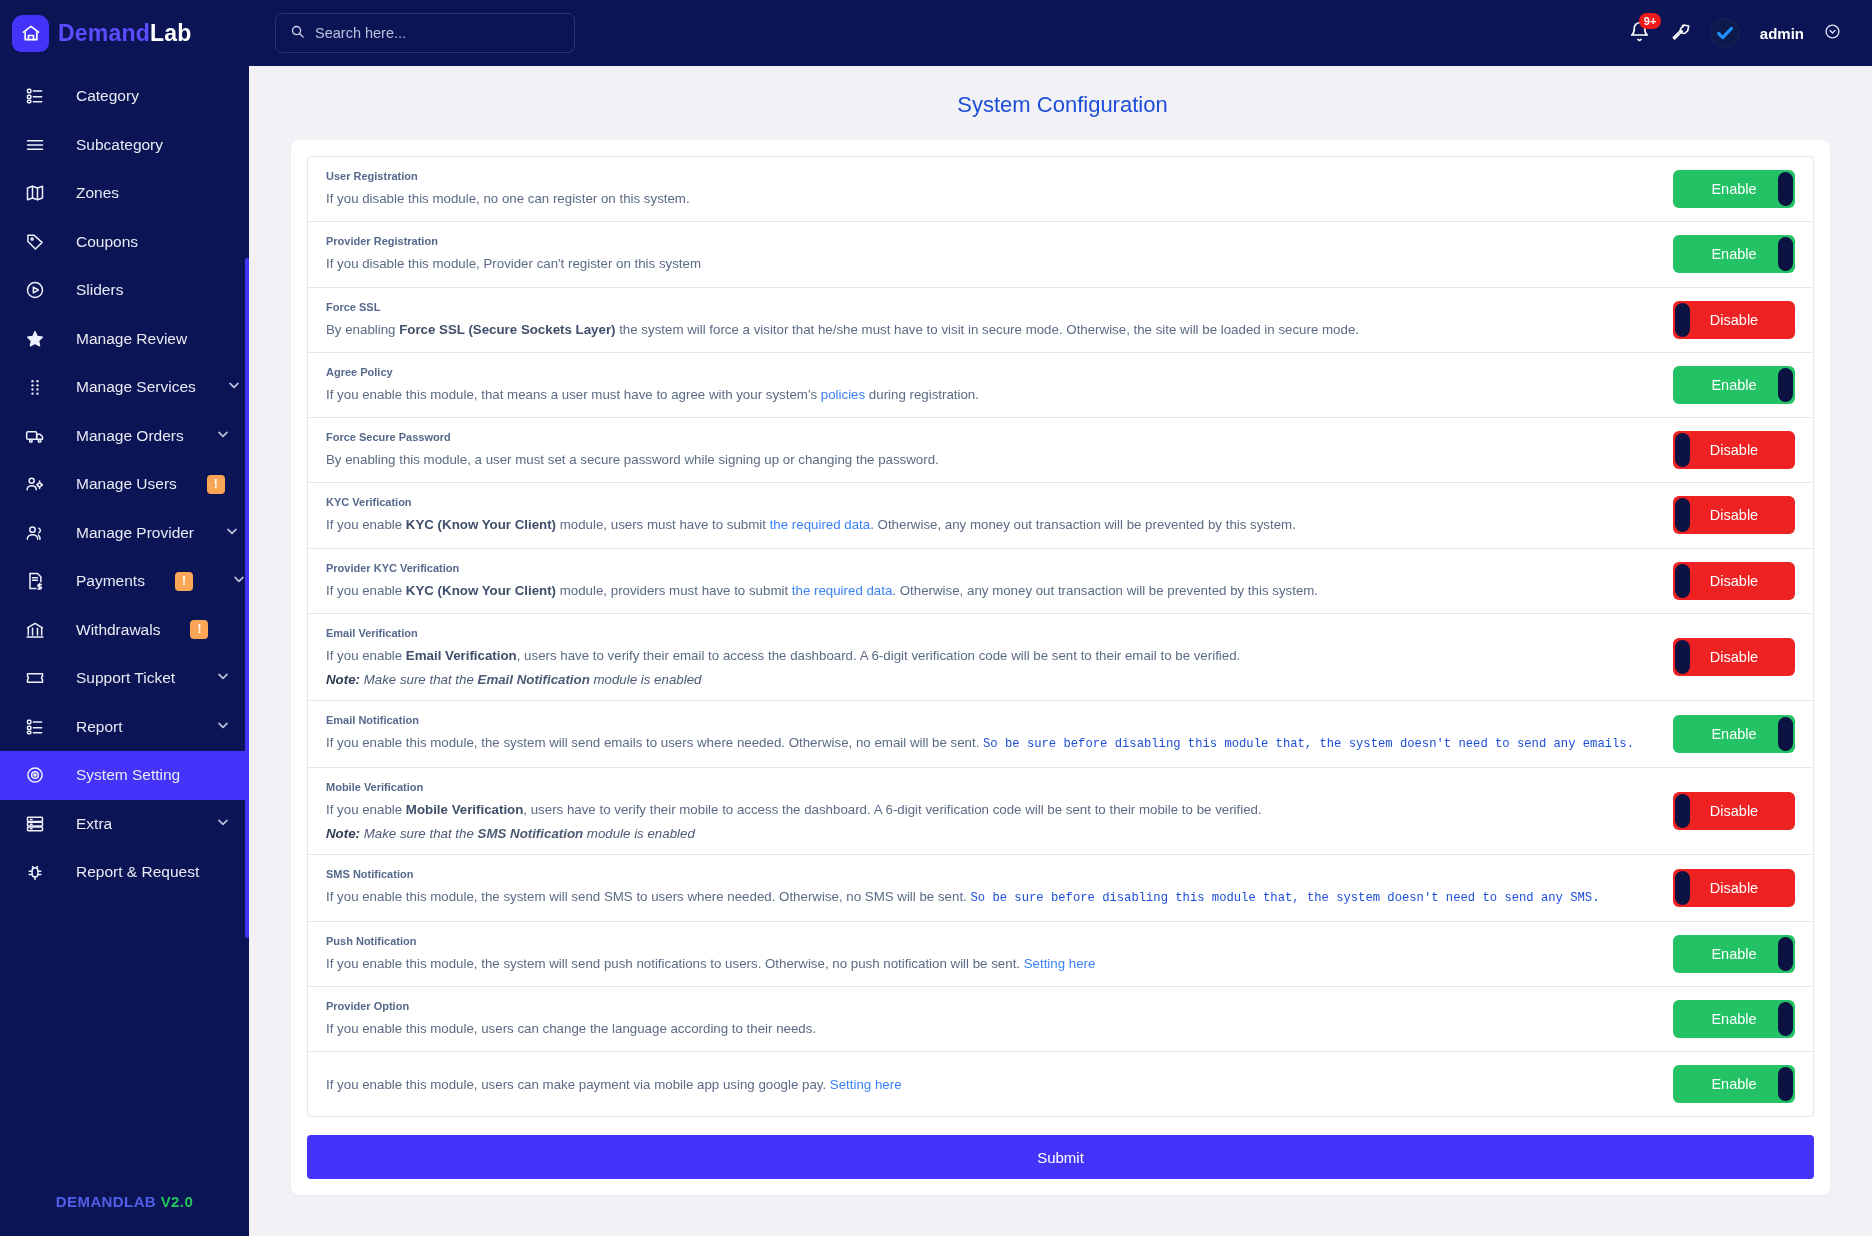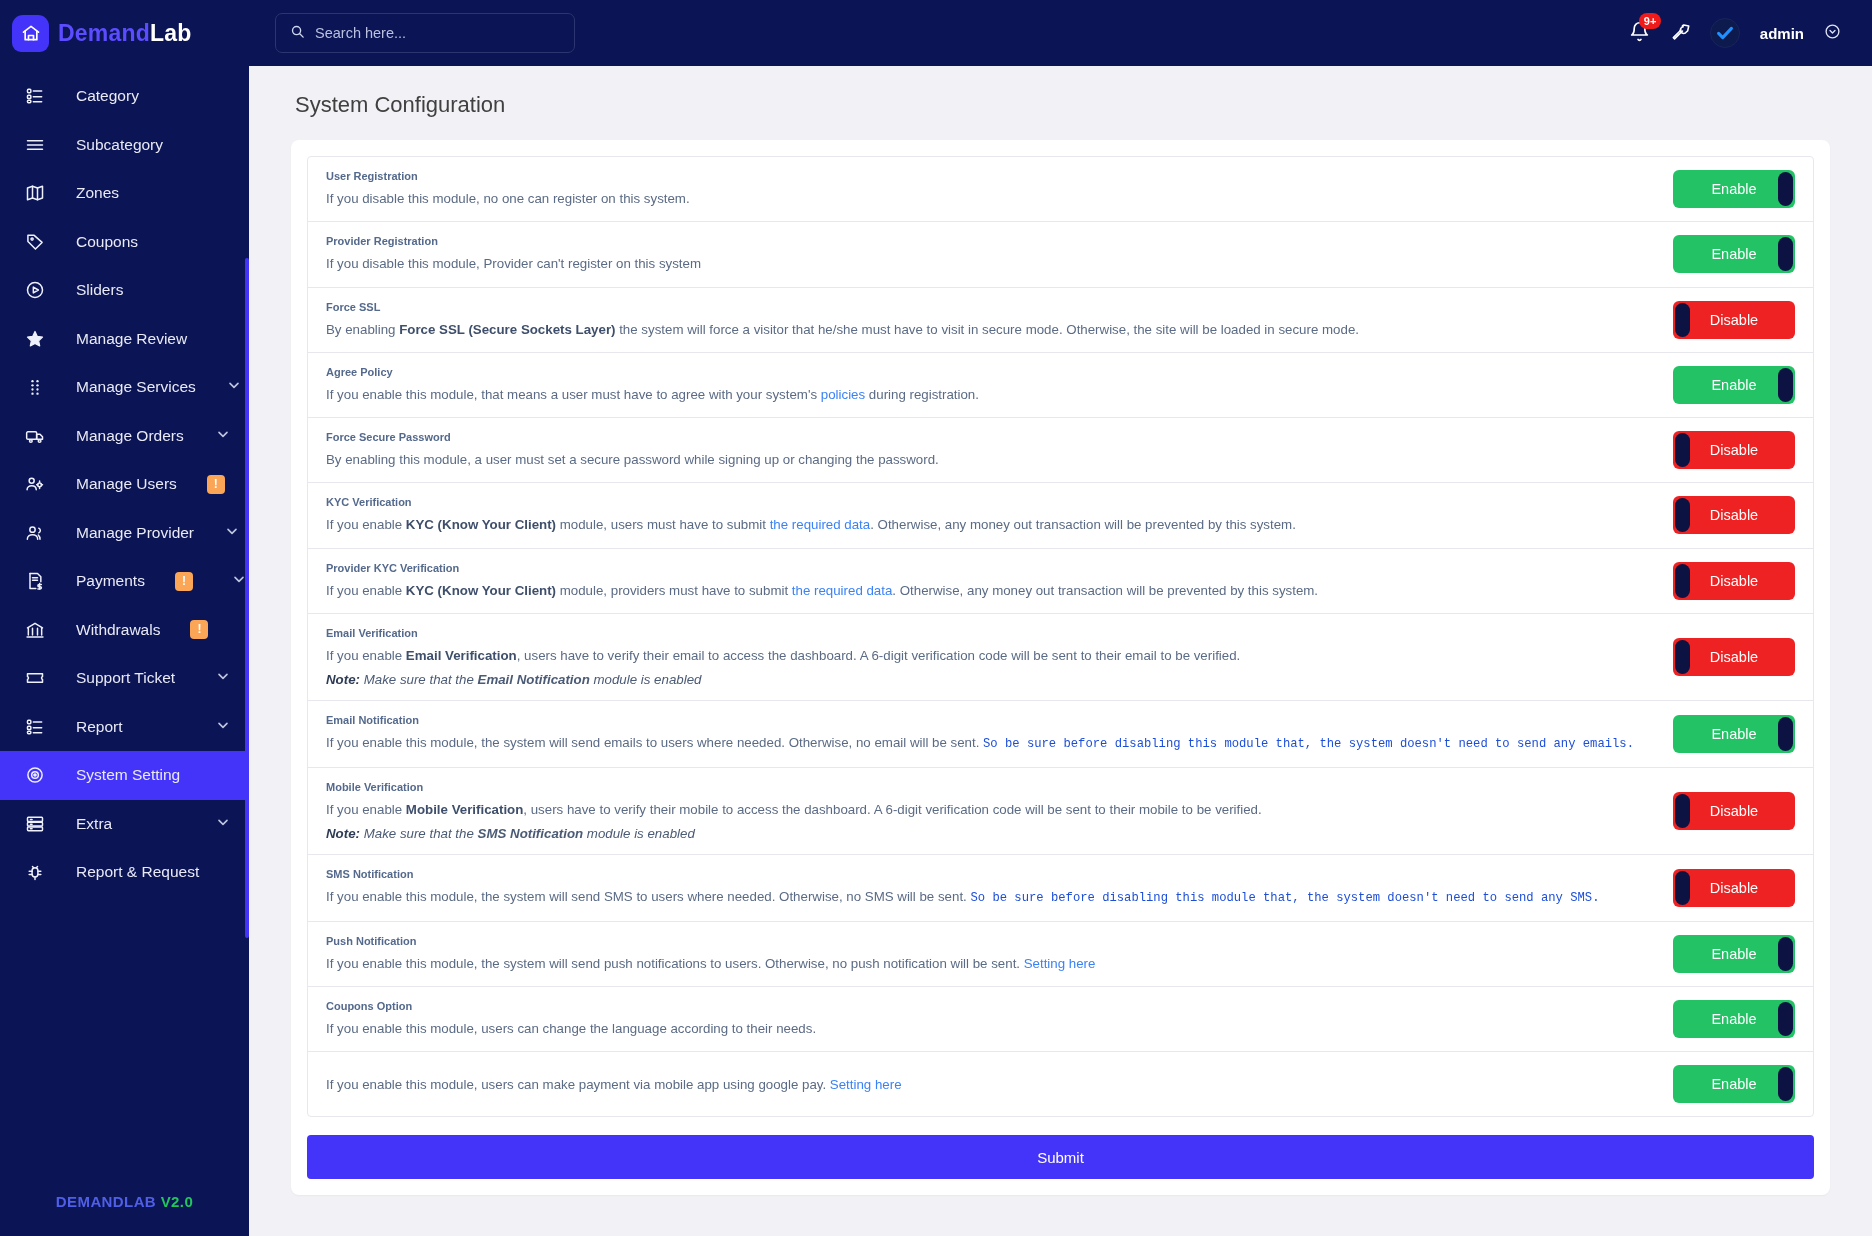--- a/index.html
+++ b/index.html
@@ -86,22 +86,23 @@
   }
   .avatar {
     width: 30px; height: 30px; border-radius: 50%; background: #0d1a4d;
     border: 1px solid #18245e;
     display: flex; align-items: center; justify-content: center;
   }
   .admin-name { color: #fff; font-size: 15px; font-weight: 700; }
 
   .content { flex: 1; padding: 26px 42px 0 42px; overflow: hidden; }
   .page-title {
-    font-size: 22px; color: #404040; font-weight: 400; margin-bottom: 22px;
+    font-size: 22px; color: #1d4ed8; font-weight: 400; margin-bottom: 22px;
     padding-left: 4px;
+    text-align: center;
   }
   .card {
     background: #fff; border-radius: 8px; padding: 16px;
     box-shadow: 0 1px 2px rgba(16,24,40,.04);
   }
   .table { border: 1px solid #e6e8ee; border-radius: 4px; overflow: hidden; }
   .srow {
     display: flex; align-items: center;
     border-bottom: 1px solid #e6e8ee;
     padding: 13px 18px;
@@ -543,21 +544,21 @@
                 <div class="stitle">Push Notification</div>
                 <div class="sdesc">If you enable this module, the system will send push notifications to users. Otherwise, no push notification will be sent. <a href="#">Setting here</a></div>
               </div>
               <button class="toggle on">
                 <span>Enable</span>
                 <span class="knob"></span>
               </button>
             </div>
             <div class="srow">
               <div class="info">
-                <div class="stitle">Coupons Option</div>
+                <div class="stitle">Provider Option</div>
                 <div class="sdesc">If you enable this module, users can change the language according to their needs.</div>
               </div>
               <button class="toggle on">
                 <span>Enable</span>
                 <span class="knob"></span>
               </button>
             </div>
             <div class="srow">
               <div class="info">
                 <div class="sdesc">If you enable this module, users can make payment via mobile app using google pay. <a href="#">Setting here</a></div>

